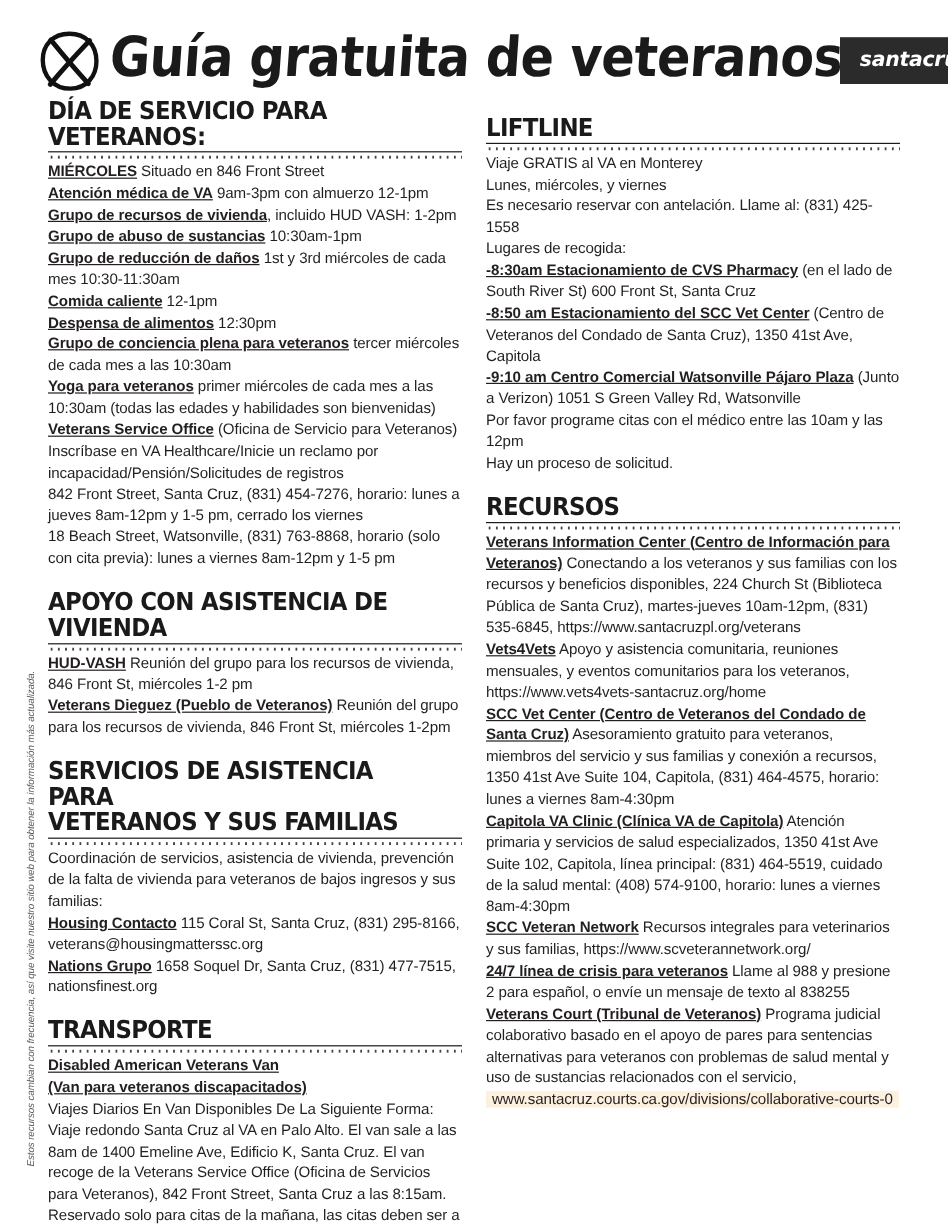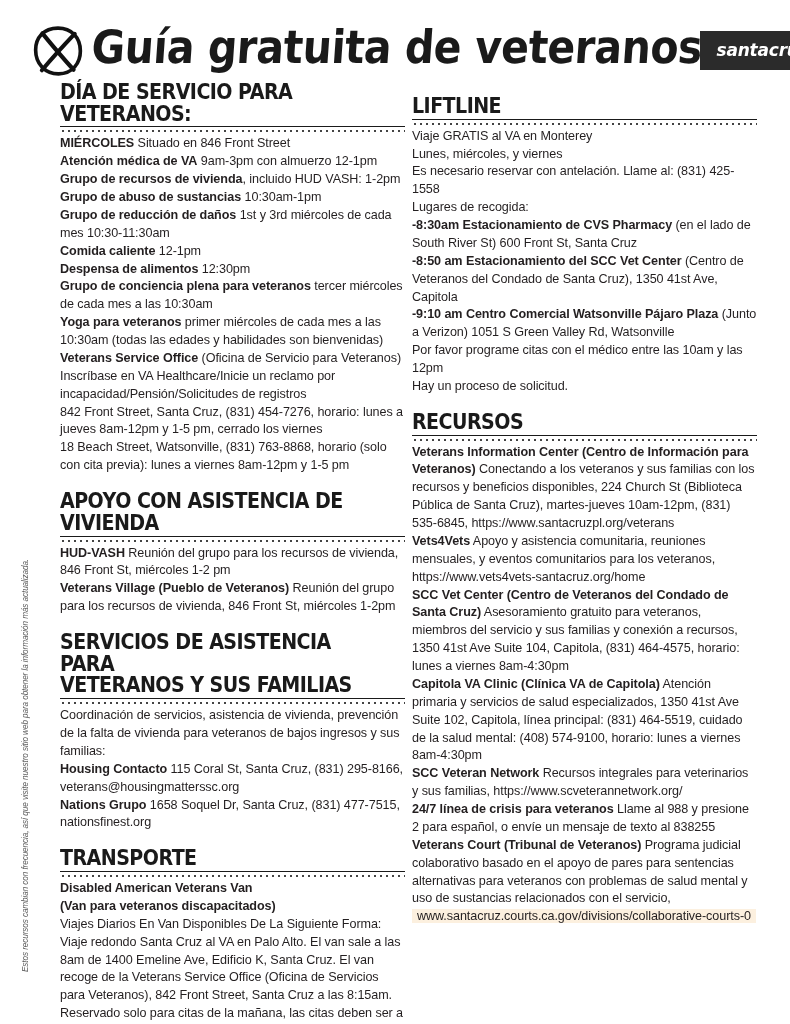--- a/index.html
+++ b/index.html
@@ -64,23 +64,22 @@
     letter-spacing: -0.2px;
     padding: 9px 16px 10px 16px;
     white-space: nowrap;
     align-self: center;
   }
 
   
   .columns {
     display: flex;
     padding: 0 30px 0 40px;
-    gap: 7px;
+    gap: 20px;
     height: 878px;
-    margin-left: 20px;
   }
 
   .col {
     width: 345px;
     flex: 0 0 345px;
   }
 
   
   .section { margin-bottom: 2px; }
 
@@ -115,21 +114,21 @@
 
   
   .body-text {
     font-family: "Liberation Sans", sans-serif;
     font-size: 12.6px;
     line-height: 1.42;
     color: #231f20;
     letter-spacing: -0.08px;
     text-align: left;
   }
-  .body-text b, .body-text strong { font-weight: 700; }
+  .body-text b, .body-text strong { font-weight: 700; text-decoration: underline; }
 
   .hl {
     background: #fcf0df;
     padding: 0 5px;
   }
 
   
   .side-note {
     position: absolute;
     left: 22px;
@@ -194,21 +193,21 @@
         <div class="dots"></div>
         <div class="body-text"><b>MIÉRCOLES</b> Situado en 846 Front Street<br><b>Atención médica de VA</b> 9am-3pm con almuerzo 12-1pm<br><b>Grupo de recursos de vivienda</b>, incluido HUD VASH: 1-2pm<br><b>Grupo de abuso de sustancias</b> 10:30am-1pm<br><b>Grupo de reducción de daños</b> 1st y 3rd miércoles de cada mes 10:30-11:30am<br><b>Comida caliente</b> 12-1pm<br><b>Despensa de alimentos</b> 12:30pm<br><b>Grupo de conciencia plena para veteranos</b> tercer miércoles de cada mes a las 10:30am<br><b>Yoga para veteranos</b> primer miércoles de cada mes a las 10:30am (todas las edades y habilidades son bienvenidas)<br><b>Veterans Service Office</b> (Oficina de Servicio para Veteranos) Inscríbase en VA Healthcare/Inicie un reclamo por incapacidad/Pensión/Solicitudes de registros<br>842 Front Street, Santa Cruz, (831) 454-7276, horario: lunes a jueves 8am-12pm y 1-5 pm, cerrado los viernes<br>18 Beach Street, Watsonville, (831) 763-8868, horario (solo con cita previa): lunes a viernes 8am-12pm y 1-5 pm</div>
       </div>
 
       <div class="section-gap"></div>
 
       <div class="section">
         <div class="section-title">APOYO CON ASISTENCIA DE VIVIENDA</div>
         <div class="rule"></div>
         <div class="dots"></div>
-        <div class="body-text"><b>HUD-VASH</b> Reunión del grupo para los recursos de vivienda, 846 Front St, miércoles 1-2 pm<br><b>Veterans Village (Pueblo de Veteranos)</b> Reunión del grupo para los recursos de vivienda, 846 Front St, miércoles 1-2pm</div>
+        <div class="body-text"><b>HUD-VASH</b> Reunión del grupo para los recursos de vivienda, 846 Front St, miércoles 1-2 pm<br><b>Veterans Dieguez (Pueblo de Veteranos)</b> Reunión del grupo para los recursos de vivienda, 846 Front St, miércoles 1-2pm</div>
       </div>
 
       <div class="section-gap"></div>
 
       <div class="section">
         <div class="section-title">SERVICIOS DE ASISTENCIA PARA
 VETERANOS Y SUS FAMILIAS</div>
         <div class="rule"></div>
         <div class="dots"></div>
         <div class="body-text">Coordinación de servicios, asistencia de vivienda, prevención de la falta de vivienda para veteranos de bajos ingresos y sus familias:<br><b>Housing Contacto</b> 115 Coral St, Santa Cruz, (831) 295-8166, veterans@housingmatterssc.org<br><b>Nations Grupo</b> 1658 Soquel Dr, Santa Cruz, (831) 477-7515, nationsfinest.org</div>

